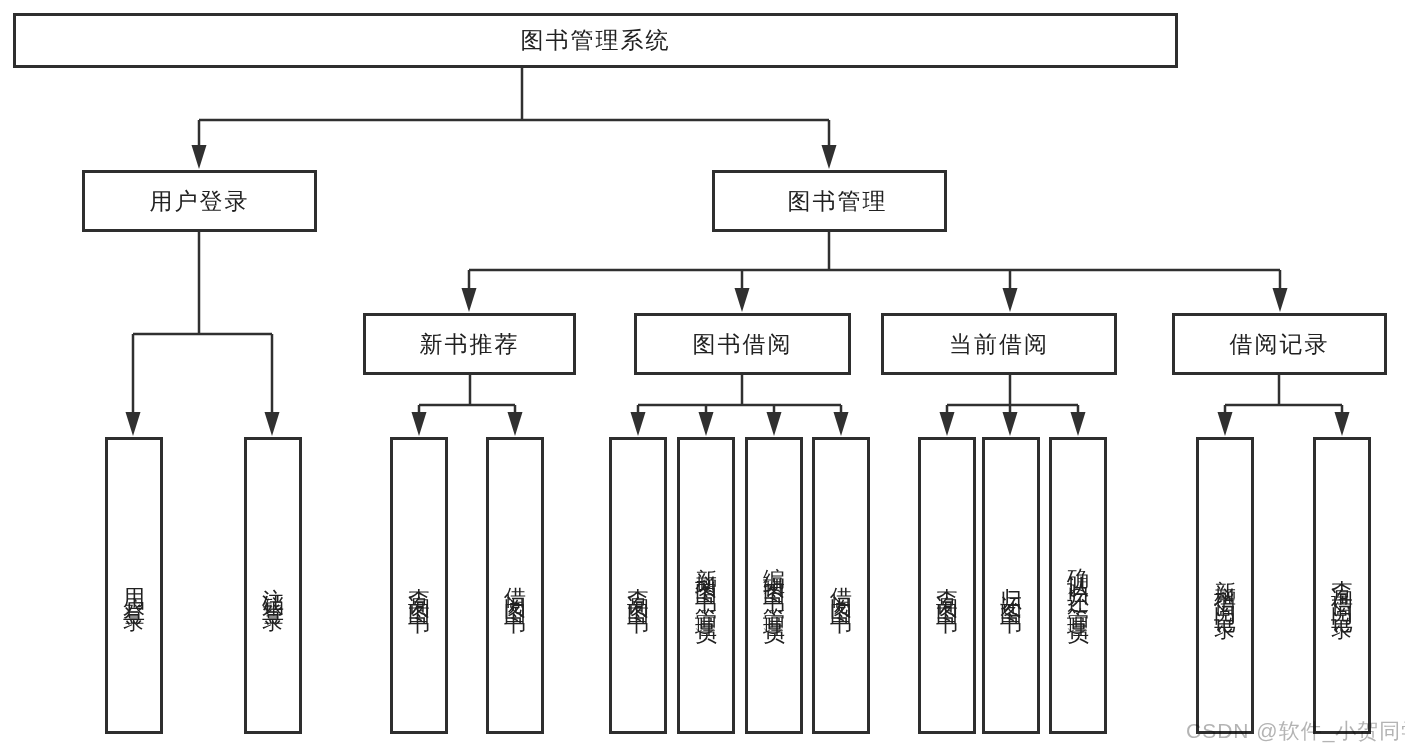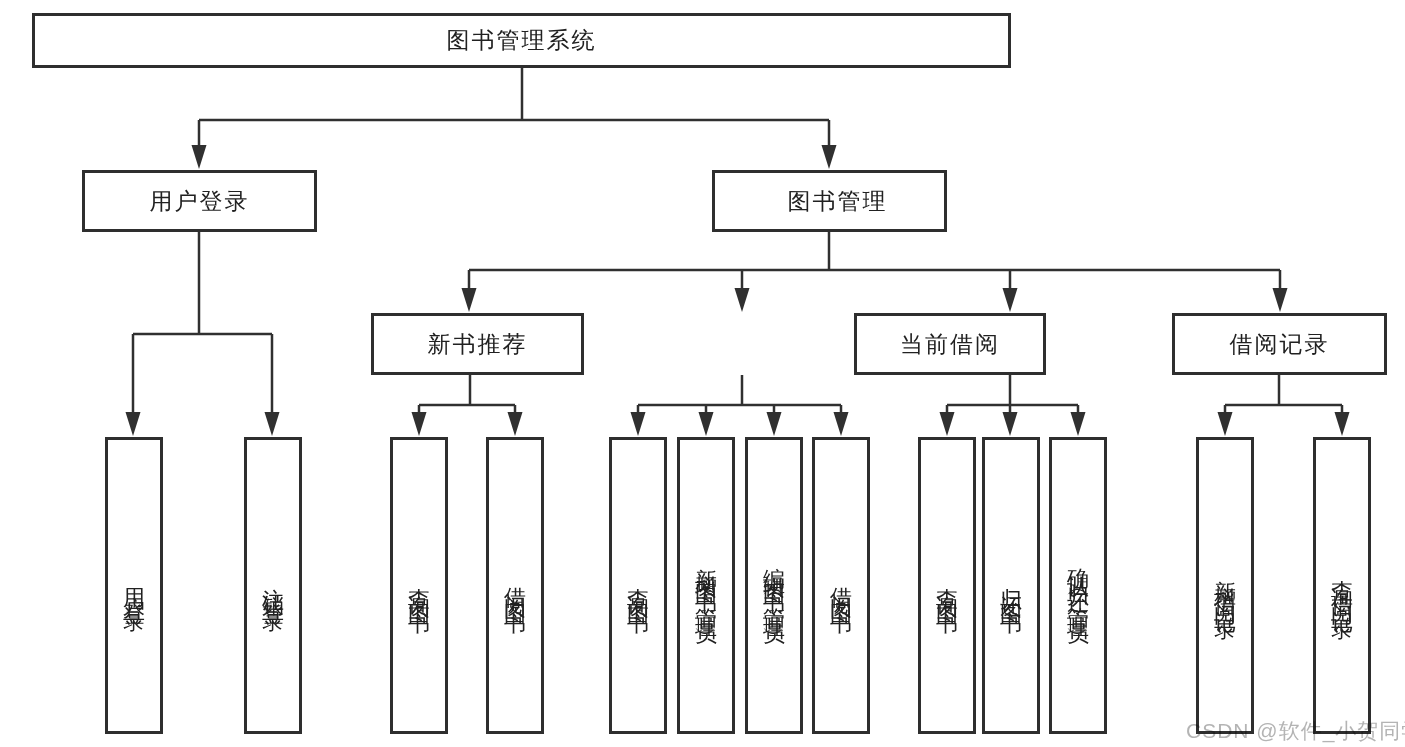--- a/index.html
+++ b/index.html
@@ -28,22 +28,22 @@
     justify-content: center;
     color: #212121;
   }
   .hbox {
     height: 62px;
     font-size: 23px;
     letter-spacing: 2px;
     white-space: nowrap;
   }
   .rootbox {
-    left: 32px; top: 13px;
-    width: 979px; height: 55px;
+    left: 13px; top: 13px;
+    width: 1165px; height: 55px;
   }
   .leaf {
     top: 437px;
     width: 58px;
     height: 297px;
   }
   .vtext {
     writing-mode: vertical-rl;
     text-orientation: mixed;
     font-size: 22px;
@@ -104,24 +104,27 @@
     <span>图书管理系统</span>
   </div>
 
   <div class="box hbox" style="left:82px; top:170px; width:235px;">
     <span>用户登录</span>
   </div>
   <div class="box hbox" style="left:712px; top:170px; width:235px;padding-left:16px;">
     <span>图书管理</span>
   </div>
 
-  <div class="box hbox" style="left:363px; top:313px; width:213px;margin-left:8px;">
+  <div class="box hbox" style="left:363px; top:313px; width:213px;">
     <span>新书推荐</span>
   </div>
-  <div class="box hbox" style="left:854px; top:313px; width:192px;">
+  <div class="box hbox" style="left:634px; top:313px; width:217px;">
+    <span>图书借阅</span>
+  </div>
+  <div class="box hbox" style="left:881px; top:313px; width:236px;">
     <span>当前借阅</span>
   </div>
   <div class="box hbox" style="left:1172px; top:313px; width:215px;">
     <span>借阅记录</span>
   </div>
 
   <div class="box leaf" style="left:105px;">
     <span class="vtext">用户登录</span>
   </div>
   <div class="box leaf" style="left:244px;">

